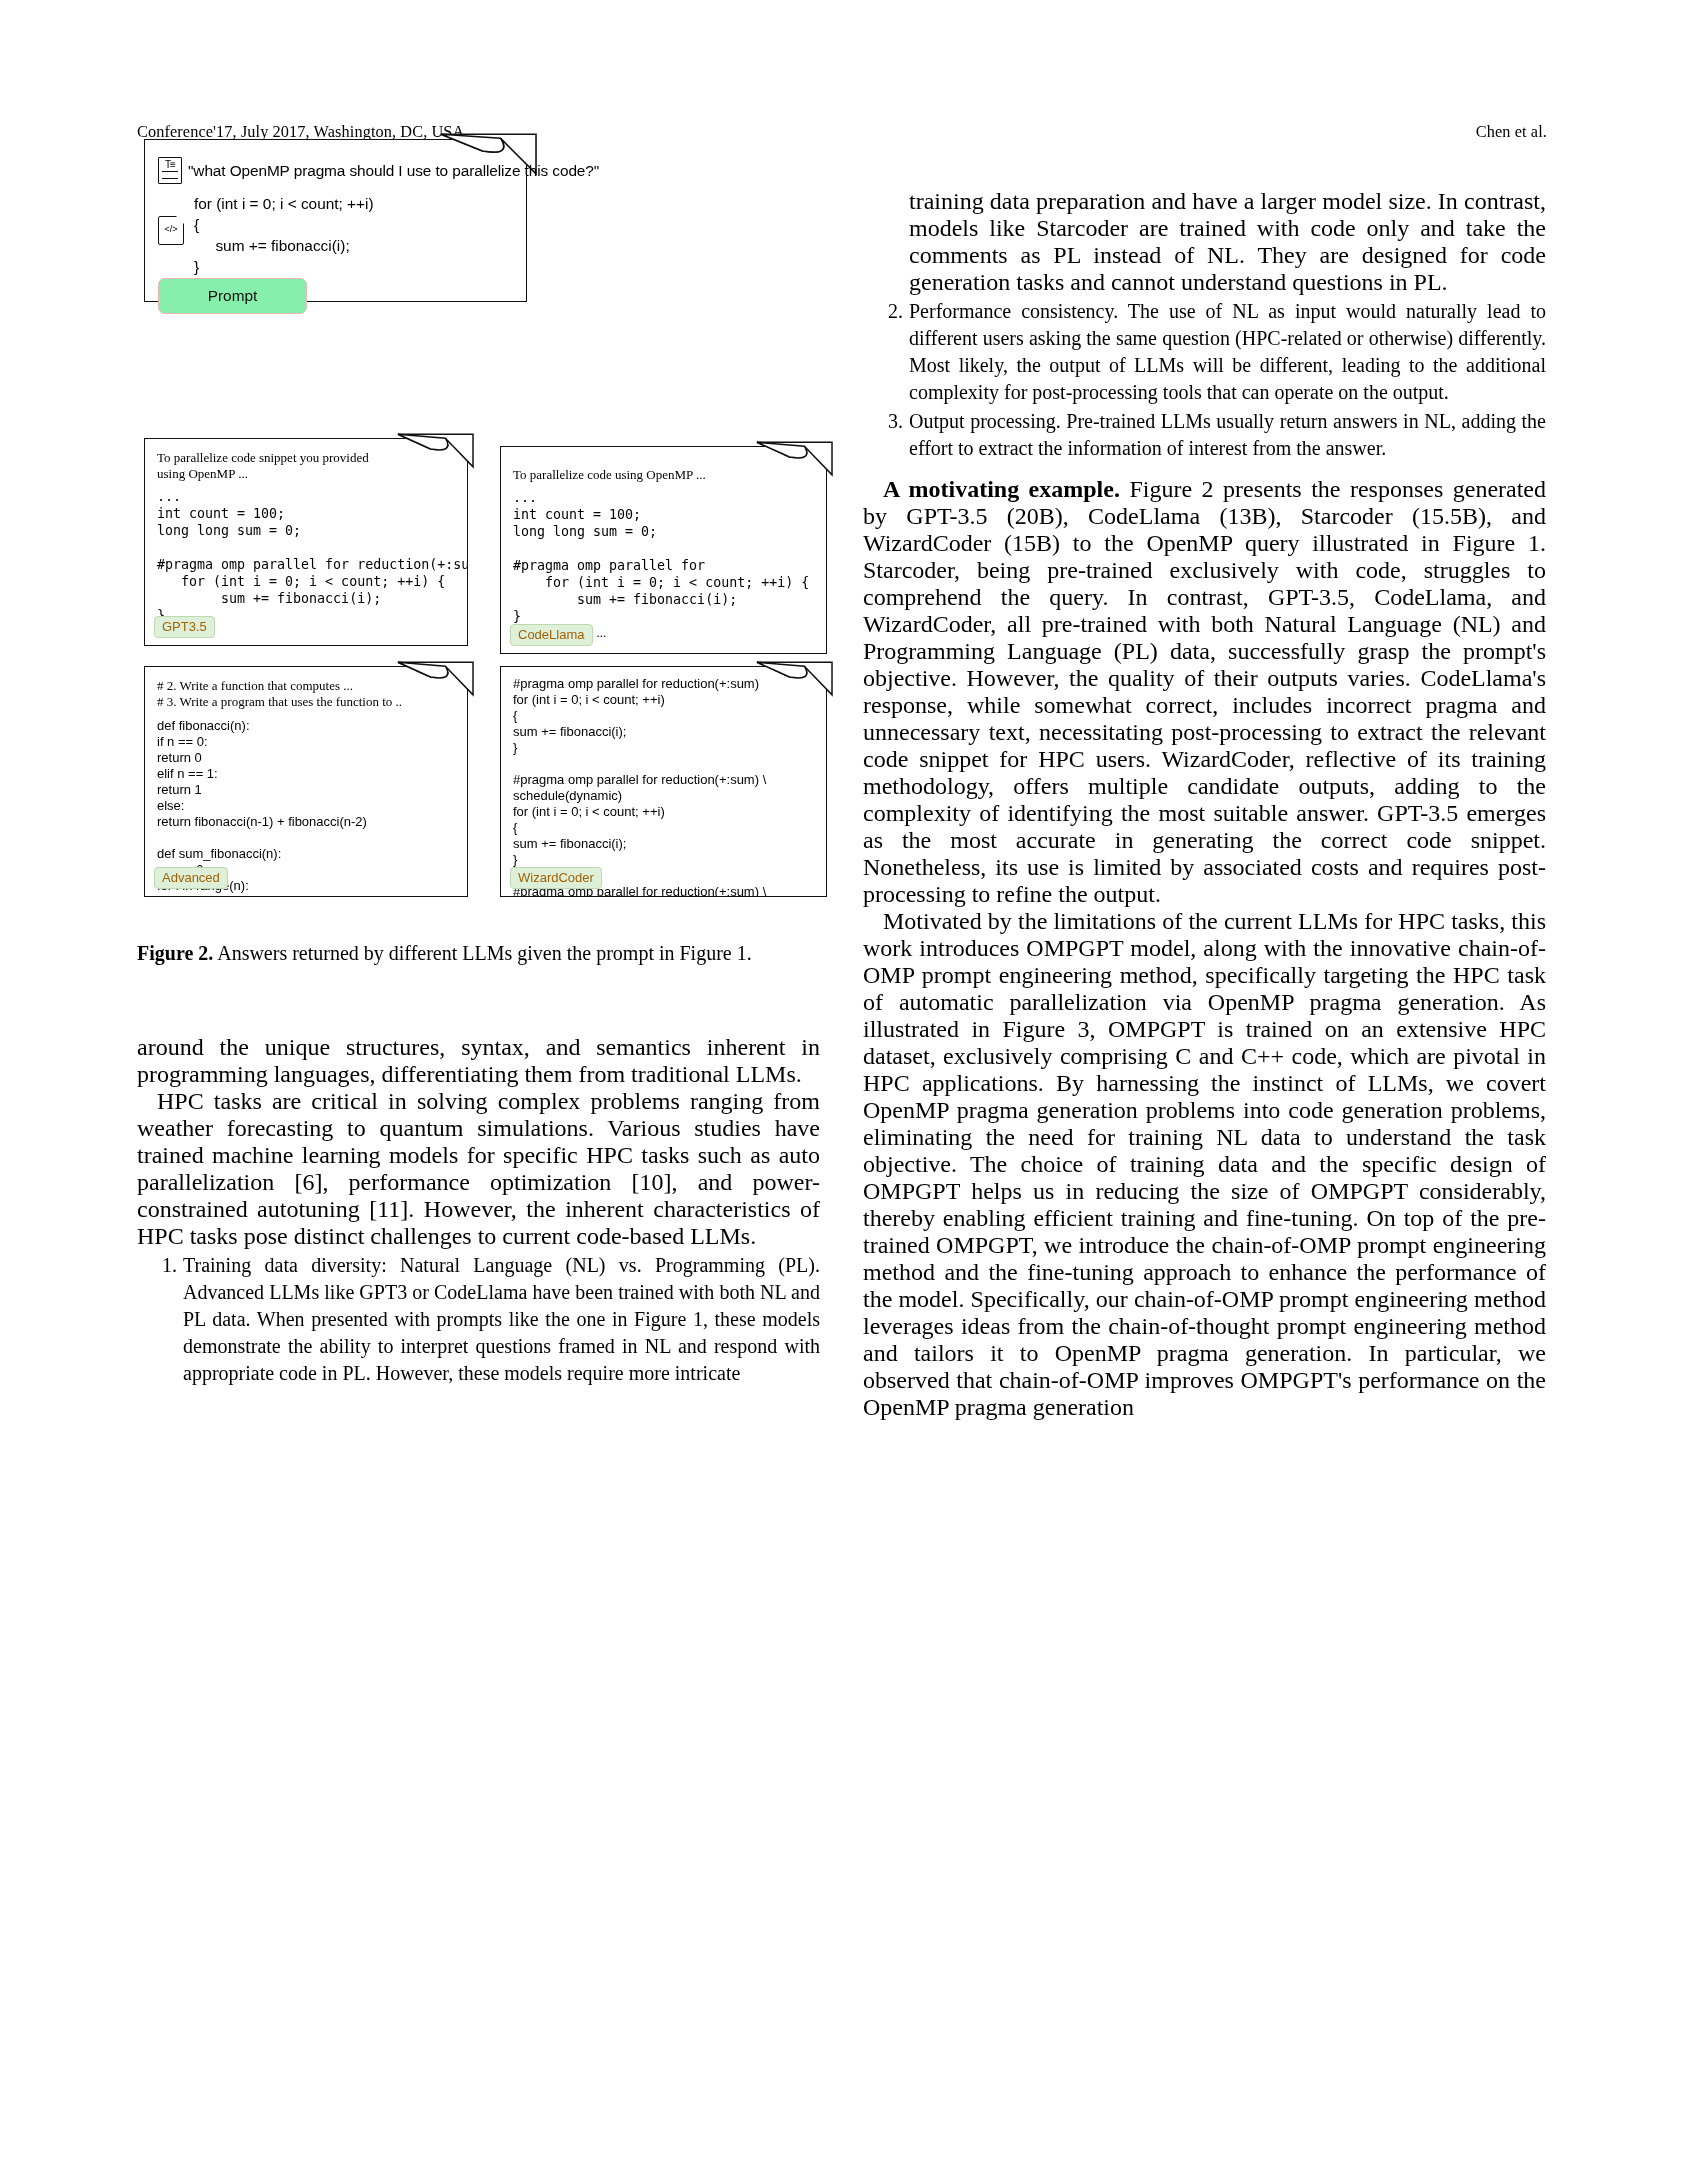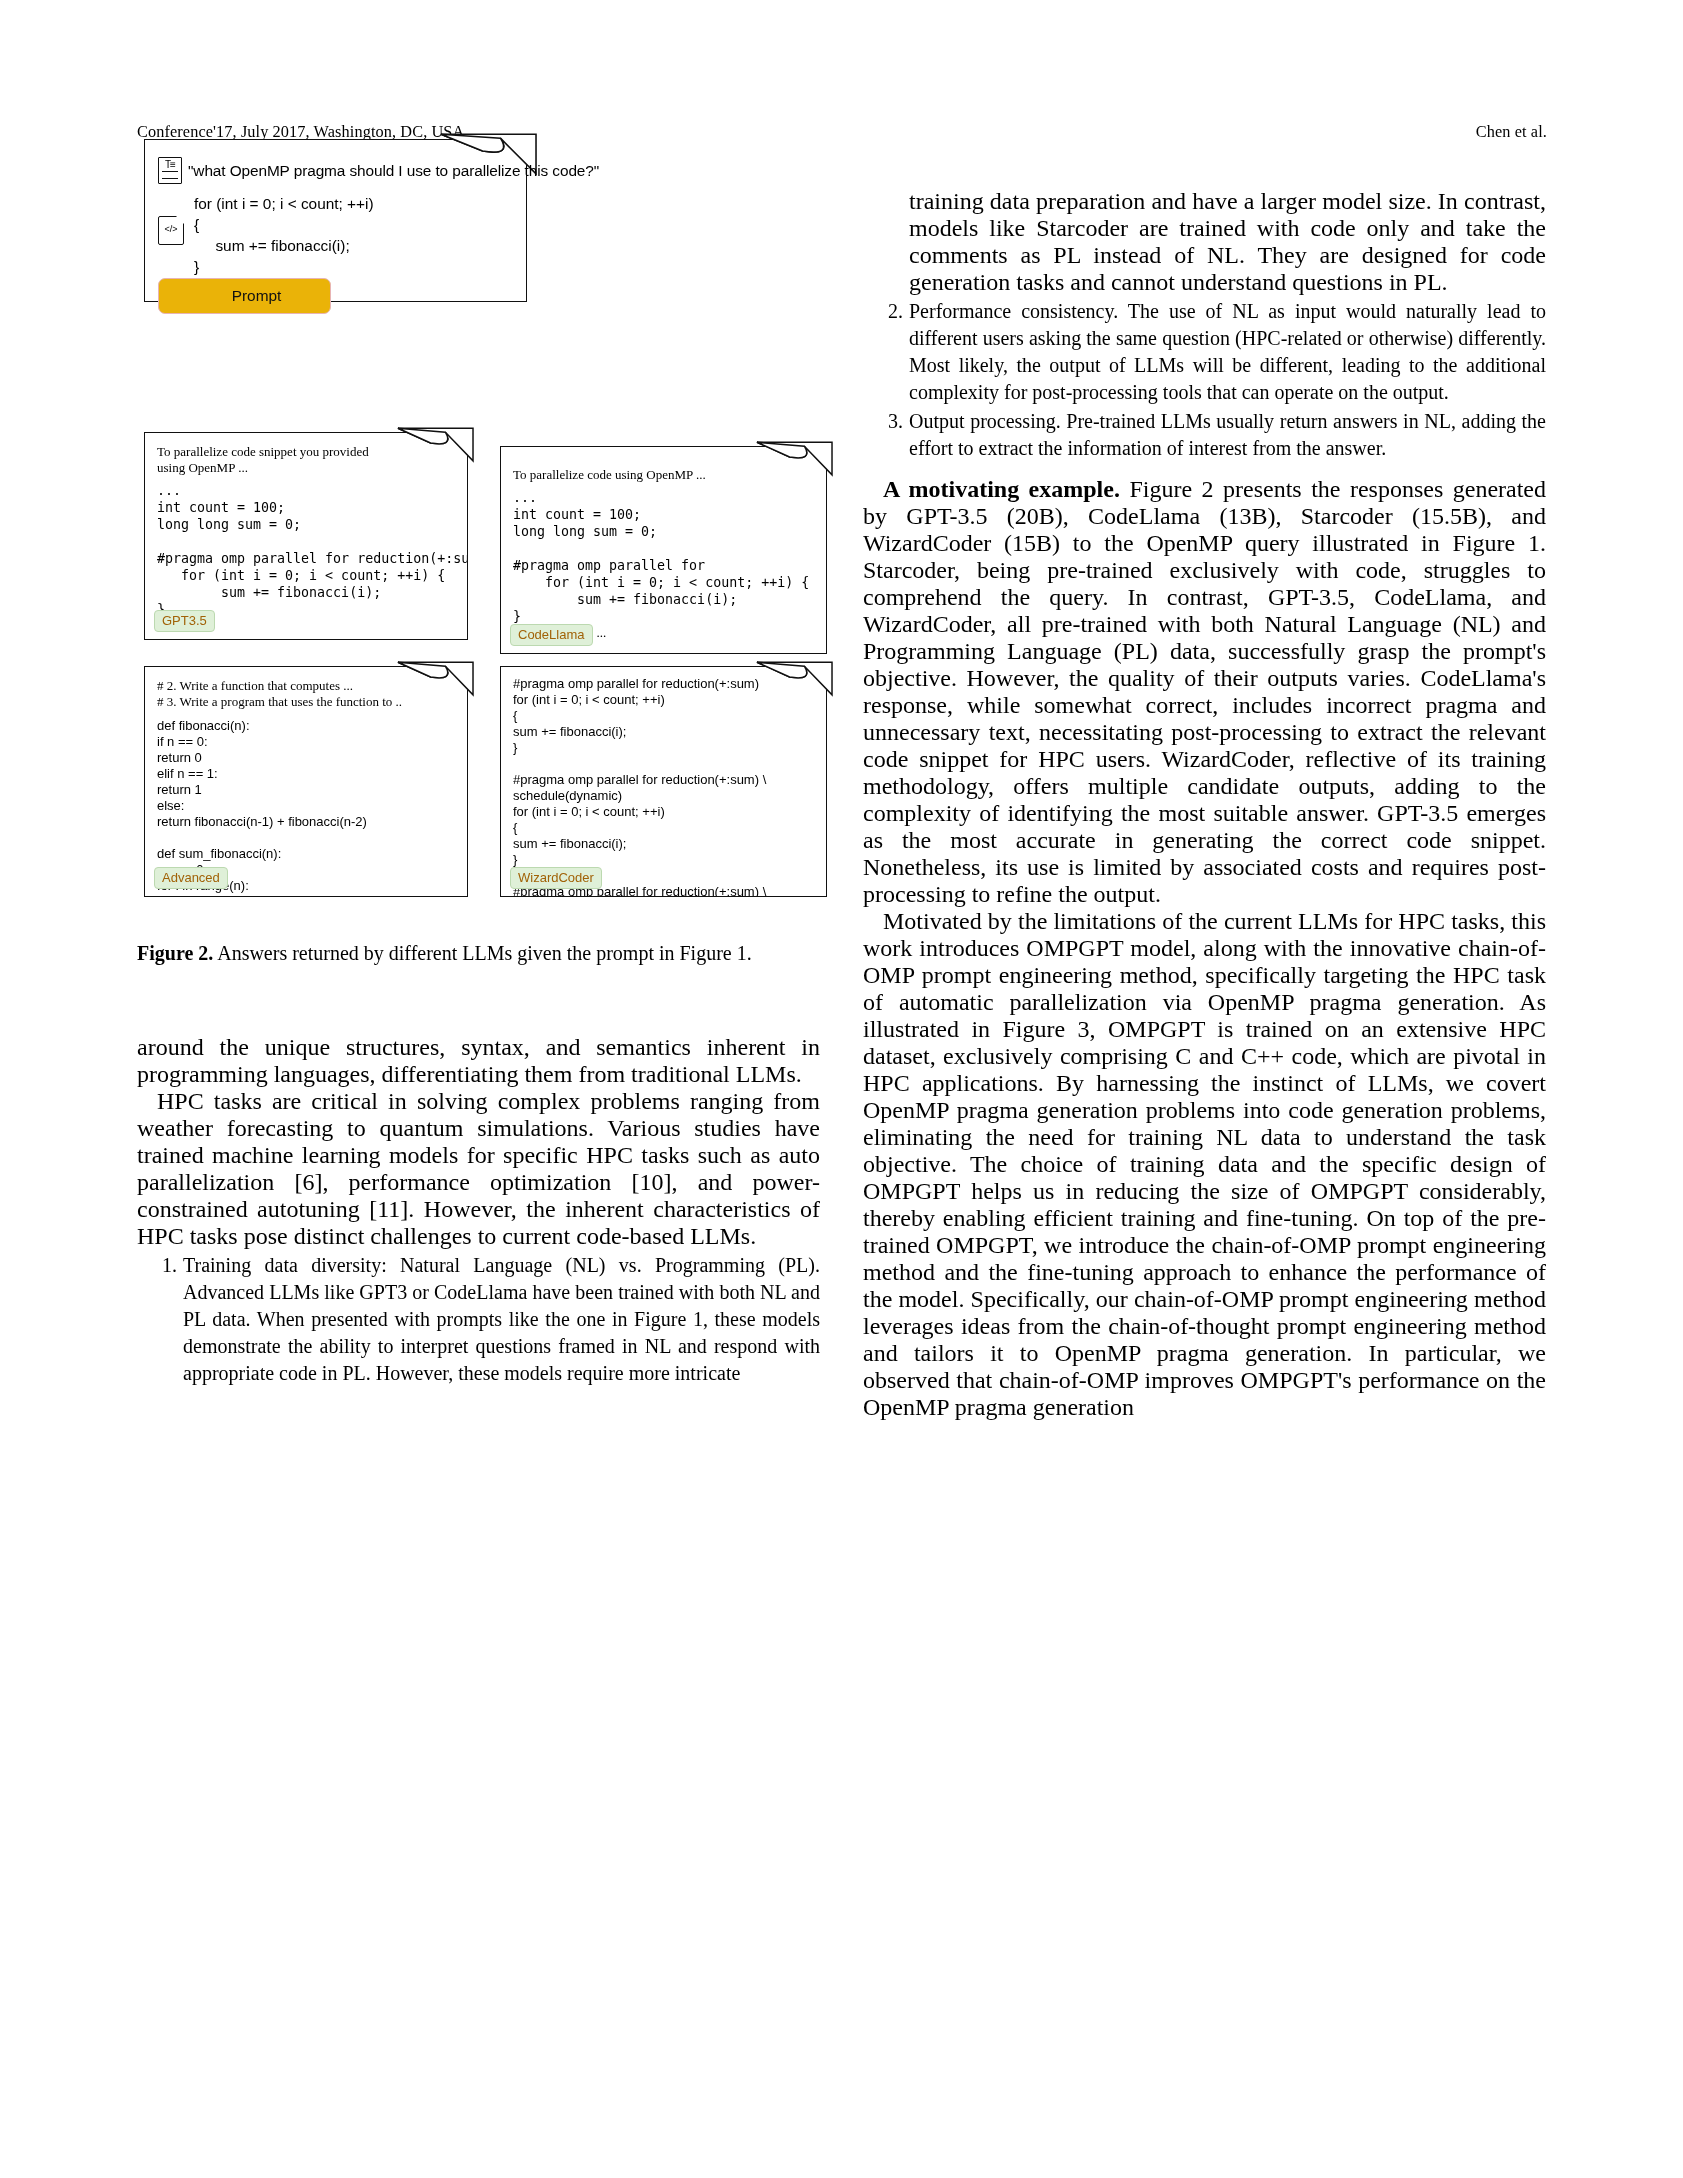--- a/index.html
+++ b/index.html
@@ -104,23 +104,23 @@
     text-align:center; font-size:9px; font-family:"Liberation Sans",sans-serif;
   }
   .fig1 .icon-code .dogear {
     position:absolute; right:-1px; top:-1px;
     width:0; height:0;
     border-left:8px solid transparent; border-top:8px solid #fff;
   }
   .prompt-badge {
     position:absolute; left:14px; bottom:-12px;
     width:147px; height:34px;
-    background:#eab308; border:1.4px solid #e8b4b4; border-radius:7px;
+    background:#86efac; border:1.4px solid #e8b4b4; border-radius:7px;
     display:flex; align-items:center; justify-content:center;
-    font-family:"Liberation Sans", sans-serif; font-size:15.4px; color:#111;padding-left:24px;
+    font-family:"Liberation Sans", sans-serif; font-size:15.4px; color:#111;
   }
 
   
   .fig2 { position:absolute; left:144px; top:426px; width:683px; height:470px; }
   .panel {
     position:absolute; border:1.6px solid #111; background:#fff;
     box-sizing:border-box; overflow:visible;
   }
   .panel .inner { position:absolute; inset:0; overflow:hidden; }
   .p-nl {
@@ -135,21 +135,21 @@
     font-family:"Liberation Sans", sans-serif;
     font-size:13px; line-height:16px; white-space:pre;
   }
   .model-badge {
     position:absolute; left:9px; bottom:7px;
     background:#dff0d8; border:1.2px solid #bcd9b0; border-radius:4px;
     padding:2px 7px 3px;
     font-family:"Liberation Sans", sans-serif; font-size:13px; color:#a16207;
   }
 
-  .panel-a { left:0px;   top:6px;   width:324px; height:208px; }
+  .panel-a { left:0px;   top:12px;   width:324px; height:208px; }
   .panel-b { left:356px; top:20px;  width:327px; height:208px; }
   .panel-c { left:0px;   top:240px; width:324px; height:231px; }
   .panel-d { left:356px; top:240px; width:327px; height:231px; }
 
   .panel-a .fold { right:-7px; top:-6px; width:77px; height:36px; }
   .panel-b .fold { right:-7px; top:-6px; width:77px; height:36px; }
   .panel-c .fold { right:-7px; top:-6px; width:77px; height:36px; }
   .panel-d .fold { right:-7px; top:-6px; width:77px; height:36px; }
 
   .pad { position:absolute; left:12px; right:6px; top:11px; }

